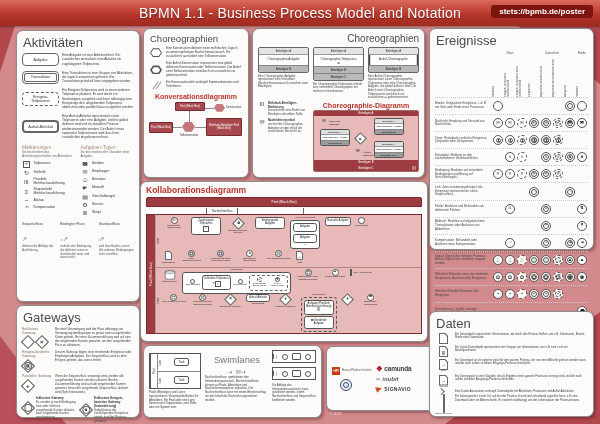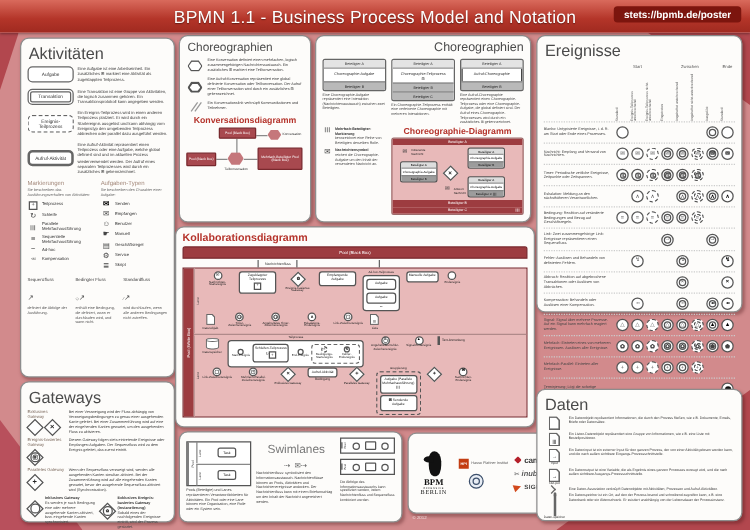--- a/index.html
+++ b/index.html
@@ -806,26 +806,20 @@
               <span class="mrect"></span>
               <span class="mdot" style="border-width:1.5px"></span>
             </div>
           </div>
         <div class="txt" style="font-size:2.8px">Die Abfolge des Informationsaustauschs kann spezifiziert werden, indem Nachrichtenfluss und Sequenzfluss kombiniert werden.</div>
       </div>
     </div>
   </div>
 
   <div class="panel" id="p-logos" style="left:326px;top:346px;width:129px;height:65px">
-    <div class="bearblk">
-      <div class="bear"></div>
-      <div class="bpmt">BPM</div>
-      <div class="bpms">OFFENSIVE</div>
-      <div class="bpmb">BERLIN</div>
-    </div>
     <div class="lgcol">
       <div class="hpi">
           <span class="hpisq">HPI</span>
           <span class="hpitxt">Hasso Plattner Institut</span>
         </div>
       <div class="seal"></div>
     </div>
     <div class="lgcol">
       <div class="camu">
           <span class="camsq"></span>

